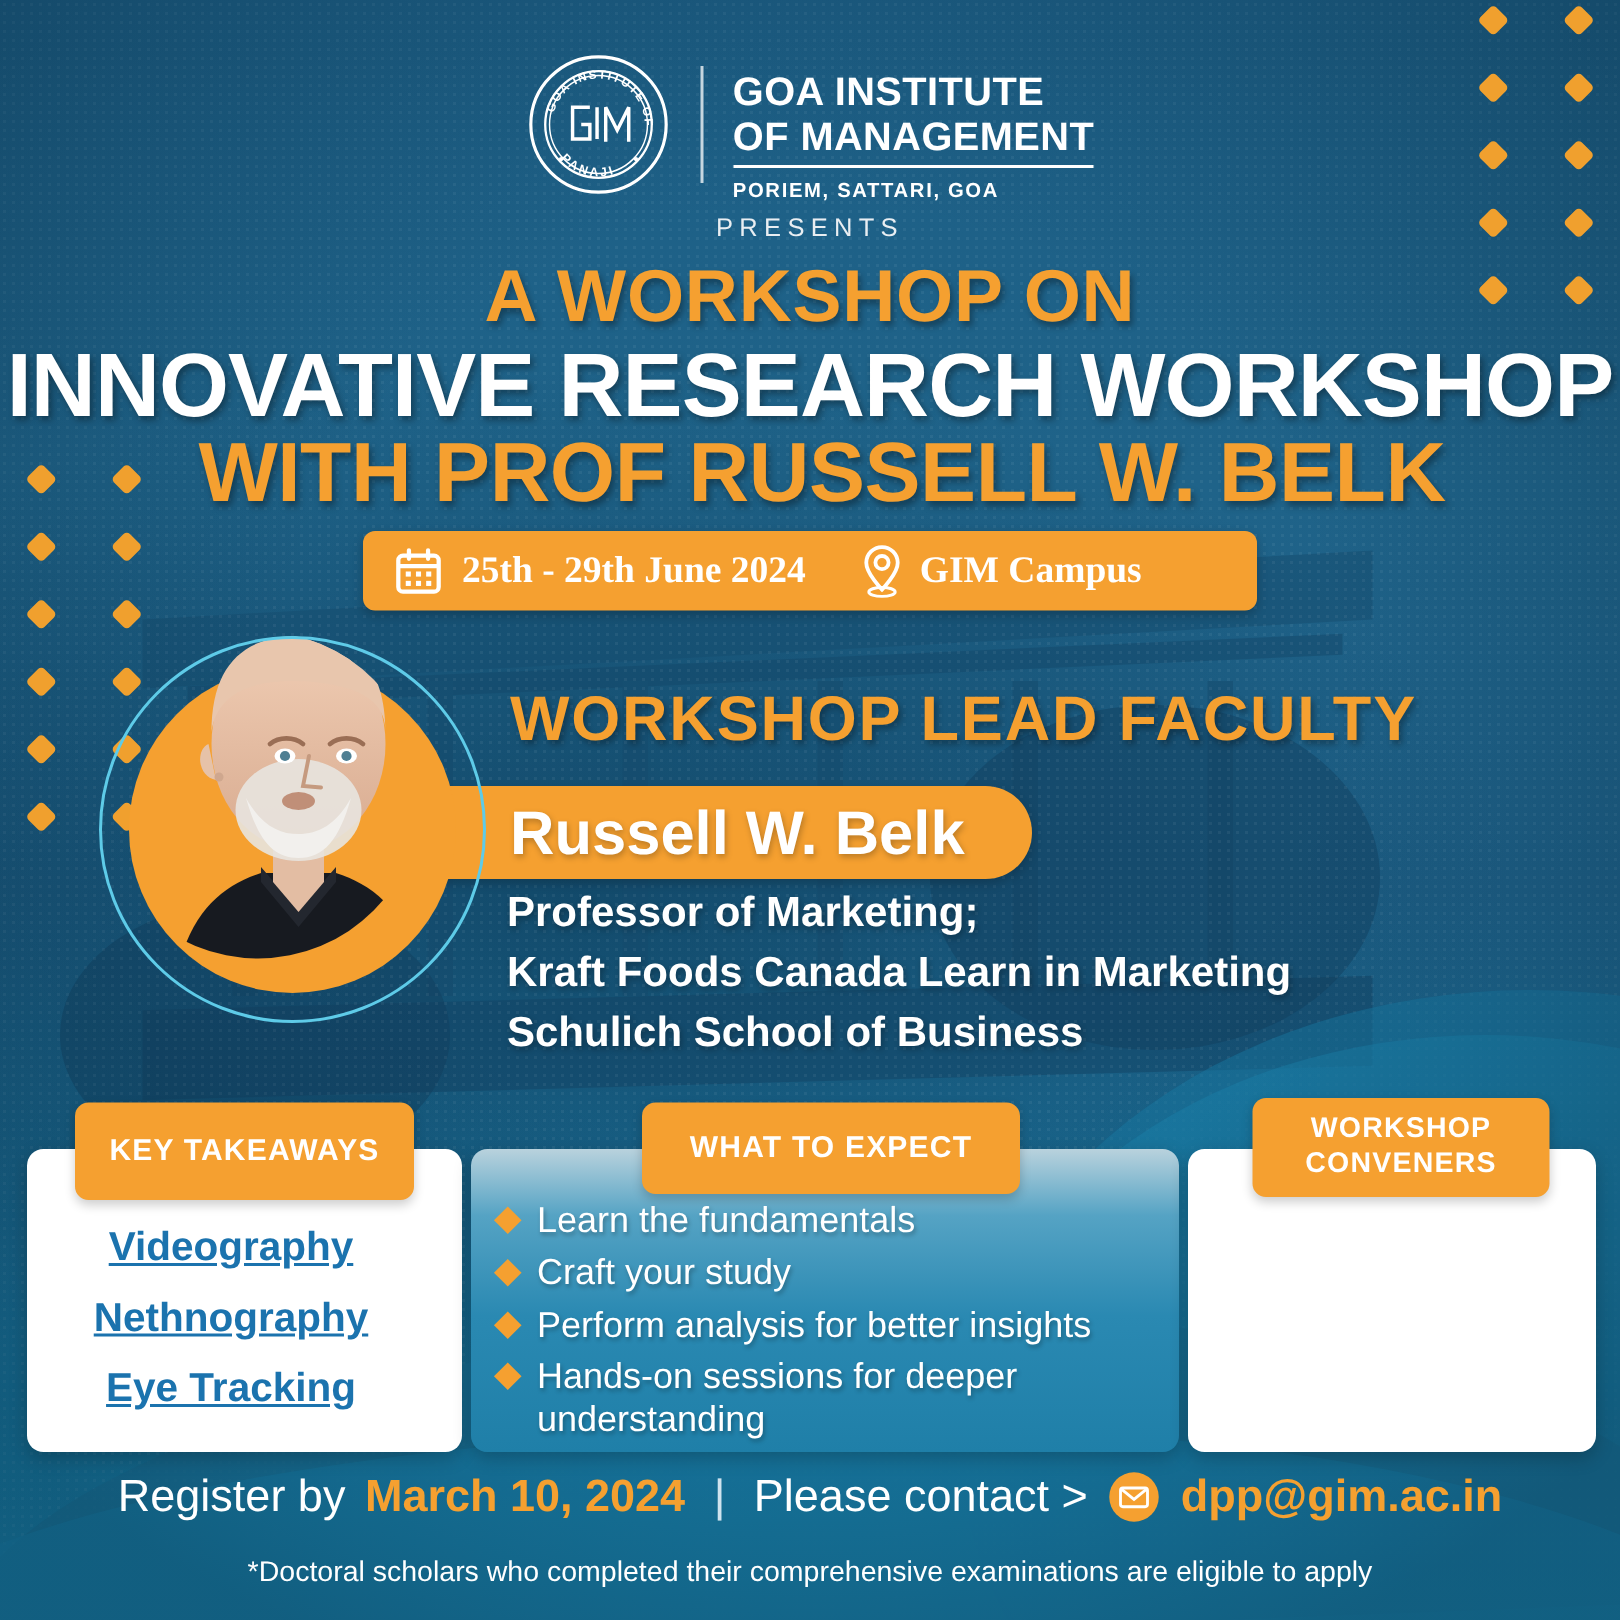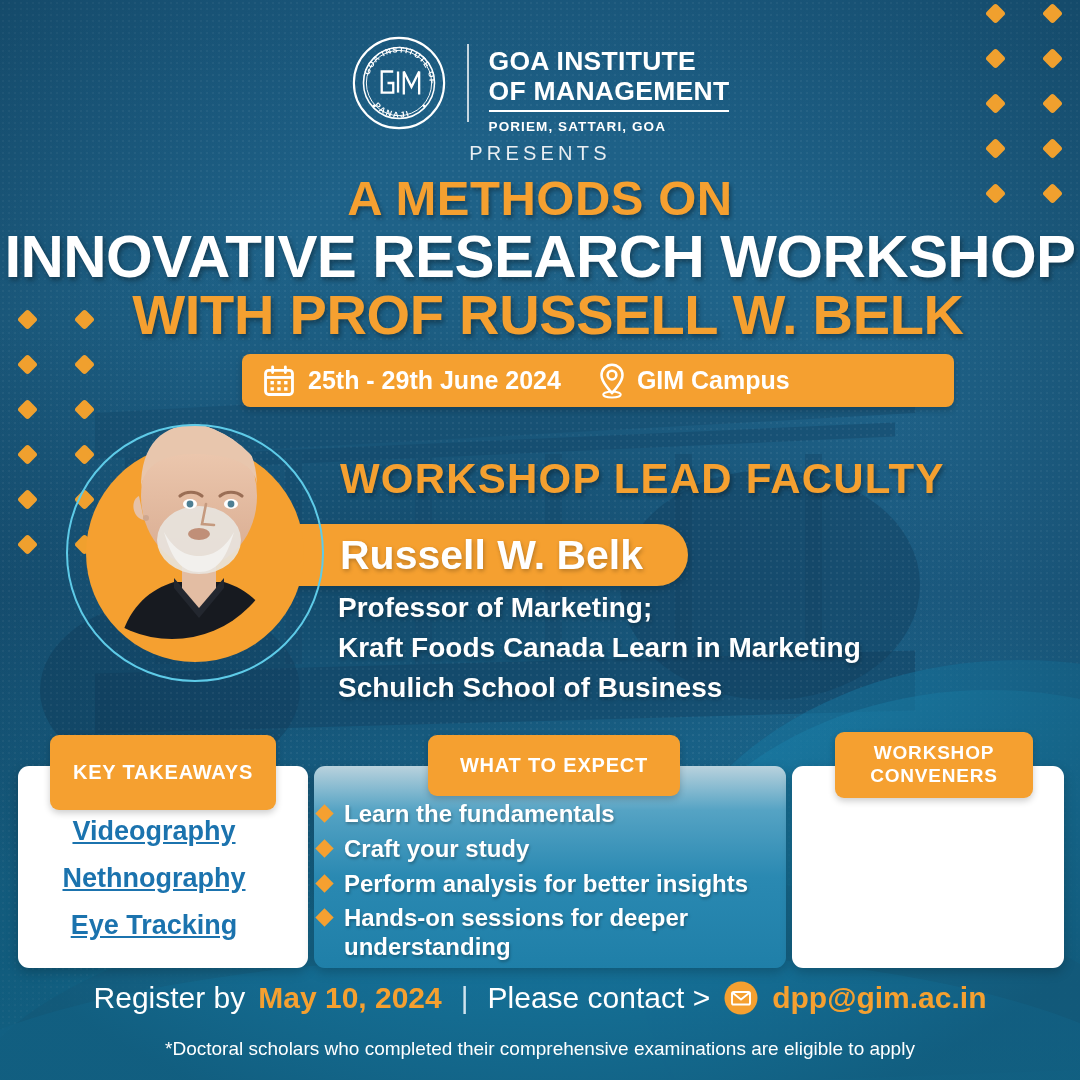--- a/index.html
+++ b/index.html
@@ -40,32 +40,32 @@
   .dots-tr{right:20px;top:6px;grid-template-columns:repeat(2,15px);}
   .dots-l{left:20px;top:312px;grid-template-columns:repeat(2,15px);}
   
   .hdr{position:absolute;left:0;top:32px;width:1080px;display:flex;justify-content:center;align-items:center;gap:20px;}
   .seal{width:96px;height:96px;flex:0 0 96px;}
   .hdiv{width:2px;height:78px;background:rgba(255,255,255,.75);}
   .hname{color:#fff;font-weight:bold;font-size:26.5px;line-height:1.13;letter-spacing:.3px;margin-top:15px;}
   .hname .u{border-bottom:2.5px solid #fff;padding-bottom:3px;display:inline-block;}
   .hsub{color:#fff;font-size:13.5px;letter-spacing:1.1px;font-weight:bold;margin-top:7px;}
   .presents{position:absolute;top:142px;width:1080px;text-align:center;color:#e9eef2;
-    font-size:20px;letter-spacing:4.2px;font-weight:normal;}
+    font-size:17px;letter-spacing:4.2px;font-weight:normal;}
   
   .t1{position:absolute;top:170px;width:1080px;text-align:center;color:#f5a030;
      font-size:49px;font-weight:bold;letter-spacing:.5px;text-shadow:2px 3px 4px rgba(0,0,0,.32);}
   .t2{position:absolute;top:222px;width:1080px;text-align:center;color:#fff;
      font-size:60px;font-weight:bold;letter-spacing:-.6px;text-shadow:2px 3px 5px rgba(0,0,0,.35);}
   .t3{position:absolute;top:282px;width:1080px;text-align:center;color:#f5a030;
      font-size:56px;font-weight:bold;letter-spacing:-.3px;text-shadow:2px 3px 5px rgba(0,0,0,.35);padding-left:16px;}
   
-  .badge{position:absolute;left:242px;top:354px;width:712px;height:53px;background:#f5a030;
+  .badge{position:absolute;left:242px;top:354px;width:596px;height:53px;background:#f5a030;
     border-radius:8px;display:flex;align-items:center;color:#fff;font-weight:bold;font-size:25px;
-    box-shadow:0 3px 7px rgba(0,0,0,.22);}
+    box-shadow:0 3px 7px rgba(0,0,0,.22);font-family:Liberation Serif, serif;}
   .badge .ic{width:34px;height:34px;margin:0 12px 0 20px;flex:0 0 34px;}
   .badge .ic2{width:34px;height:38px;margin:0 8px 0 34px;flex:0 0 34px;}
   
   .flead{position:absolute;left:340px;top:455px;color:#f5a030;font-size:42px;font-weight:bold;
     letter-spacing:1.2px;text-shadow:2px 3px 4px rgba(0,0,0,.3);}
   .namebar{position:absolute;left:150px;top:508px;width:538px;height:62px;background:#f5a030;
     border-radius:0 32px 32px 0;display:flex;align-items:center;box-shadow:0 3px 7px rgba(0,0,0,.2);margin-top:16px;}
   .namebar span{margin-left:190px;color:#fff;font-size:41px;font-weight:bold;
     text-shadow:1px 2px 4px rgba(0,0,0,.25);}
   .ftitle{position:absolute;left:338px;top:588px;width:700px;color:#fff;font-size:28px;
@@ -78,29 +78,29 @@
   .pimg{position:absolute;left:28px;top:-32px;width:212px;height:292px;}
   
   .card{position:absolute;background:#fff;border-radius:11px;box-shadow:0 4px 12px rgba(0,0,0,.22);}
   .c1{left:18px;top:766px;width:290px;height:202px;}
   .c3{left:792px;top:766px;width:272px;height:202px;}
   .c2{left:314px;top:766px;width:472px;height:202px;border-radius:11px;
     background:linear-gradient(180deg,#b9d2dd 0%,#55a3c4 22%,#2a89b2 55%,#1f7fa8 100%);}
   .cap{position:absolute;background:#f5a030;border-radius:9px;display:flex;align-items:center;
     justify-content:center;text-align:center;color:#fff;font-weight:bold;font-size:20px;letter-spacing:.8px;
     box-shadow:0 3px 7px rgba(0,0,0,.2);}
-  .cap1{left:50px;top:735px;width:226px;height:75px;}
+  .cap1{left:50px;top:735px;width:226px;height:65px;}
   .cap2{left:428px;top:735px;width:252px;height:61px;}
   .cap3{left:835px;top:732px;width:198px;height:66px;line-height:1.2;font-size:19px;}
   .clist{position:absolute;width:100%;text-align:center;color:#1b73ae;font-weight:bold;font-size:27px;text-decoration:underline;}
   .clist div{margin:0 0 16px;}
   .l1{left:0;top:816px;}
   .l3{left:792px;top:826px;width:272px;font-size:23px;}
   .l3 div{margin-bottom:15px;}
-  .blist{position:absolute;left:318px;top:800px;width:450px;color:#fff;font-weight:bold;font-size:24px;
+  .blist{position:absolute;left:332px;top:800px;width:450px;color:#fff;font-weight:normal;font-size:24px;
     text-shadow:1px 2px 3px rgba(0,0,0,.28);}
   .bi{display:flex;align-items:flex-start;margin-bottom:6px;line-height:1.2;}
   .bd{width:13px;height:13px;background:#f5a030;transform:rotate(45deg);margin:7px 13px 0 0;flex:0 0 13px;}
   
   .reg{position:absolute;left:0;top:980px;width:1080px;display:flex;align-items:center;
     justify-content:center;gap:13px;color:#fff;font-size:30px;}
   .reg .d{color:#f5a030;font-weight:bold;}
   .reg .pipe{color:#cfe3ee;font-weight:300;margin:0 6px;}
   .mail{width:36px;height:36px;flex:0 0 36px;}
   .reg .em{color:#f5a030;font-weight:bold;}
@@ -183,21 +183,21 @@
     <div>
       <div class="hname">
         <div>GOA INSTITUTE</div>
         <div class="u">OF MANAGEMENT</div>
       </div>
       <div class="hsub">PORIEM, SATTARI, GOA</div>
     </div>
   </div>
   <div class="presents">PRESENTS</div>
 
-  <div class="t1">A METHODS ON</div>
+  <div class="t1">A WORKSHOP ON</div>
   <div class="t2">INNOVATIVE RESEARCH WORKSHOP</div>
   <div class="t3">WITH PROF RUSSELL W. BELK</div>
 
   <div class="badge">
     <svg class="ic" viewBox="0 0 24 24">
       <rect x="2.5" y="4.5" width="19" height="17" rx="2.2" fill="none" stroke="#fff" stroke-width="2"></rect>
       <path d="M2.5 9.5 H21.5" stroke="#fff" stroke-width="2"></path>
       <path d="M7.5 2 V6 M16.5 2 V6" stroke="#fff" stroke-width="2" stroke-linecap="round"></path>
       <g fill="#fff">
           <rect x="6" y="12" width="2.4" height="2.4"></rect>
@@ -292,21 +292,21 @@
       </div>
     <div class="bi">
         <i class="bd"></i>
         <span>Hands-on sessions for deeper understanding</span>
       </div>
   </div>
 
 
   <div class="reg">
     <span>Register by</span>
-    <span class="d">May 10, 2024</span>
+    <span class="d">March 10, 2024</span>
     <span class="pipe">|</span>
     <span>Please contact &gt;</span>
     <svg class="mail" viewBox="0 0 36 36">
       <circle cx="18" cy="18" r="16.5" fill="#f5a030"></circle>
       <rect x="9" y="12" width="18" height="12.5" rx="1.6" fill="none" stroke="#fff" stroke-width="1.9"></rect>
       <path d="M9.6 12.8 L18 19.6 L26.4 12.8" fill="none" stroke="#fff" stroke-width="1.9"></path>
     </svg>
     <span class="em">dpp@gim.ac.in</span>
   </div>
   <div class="disc">*Doctoral scholars who completed their comprehensive examinations are eligible to apply</div>

